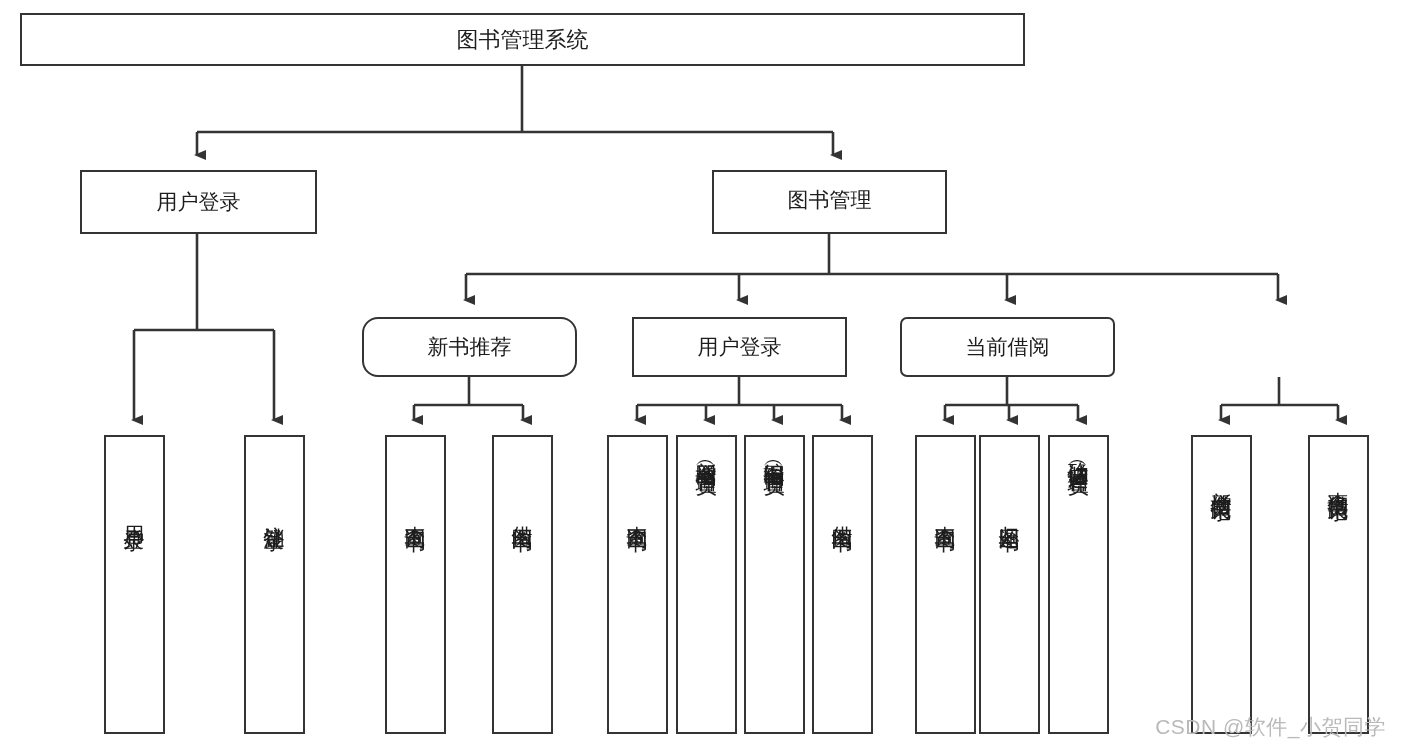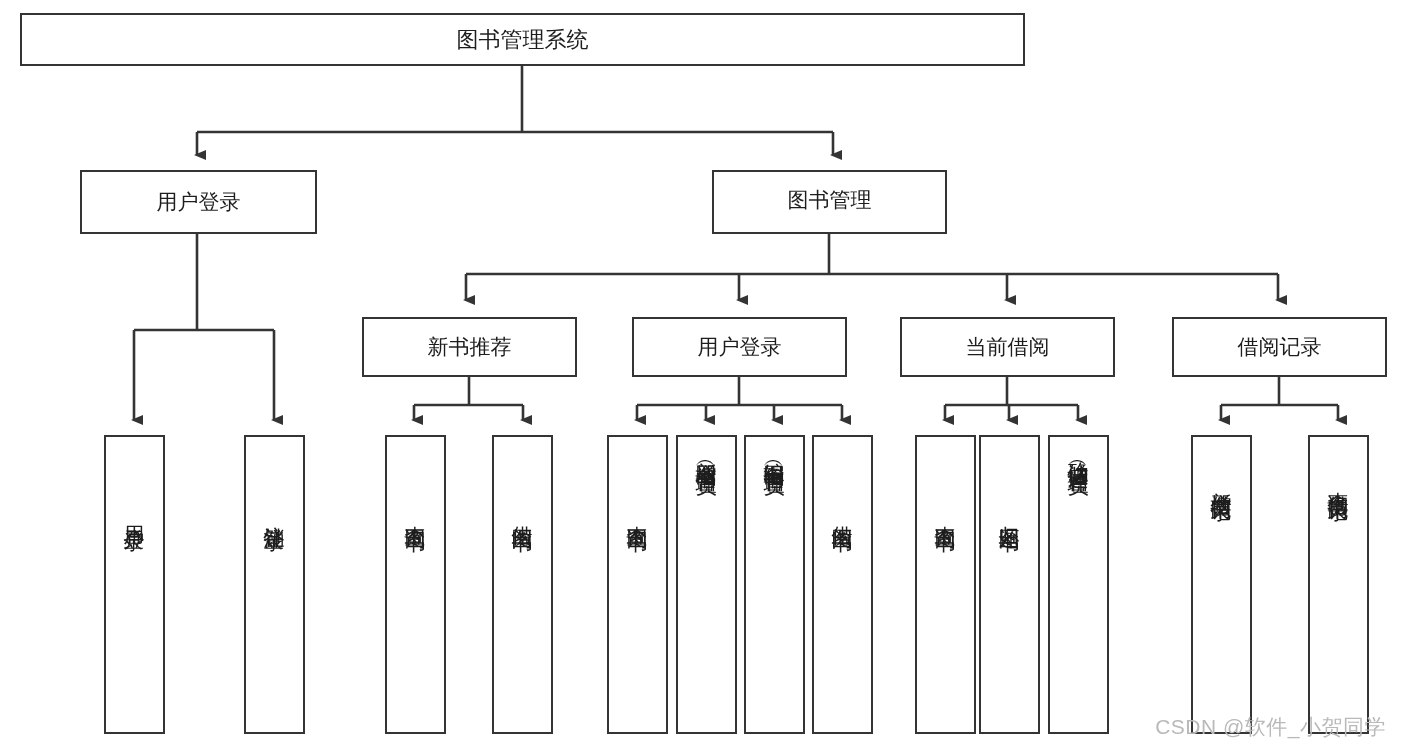--- a/index.html
+++ b/index.html
@@ -127,31 +127,28 @@
     <span class="label">图书管理系统</span>
   </div>
 
   <div class="node horiz" style="left:80px; top:170px; width:237px; height:64px;">
     <span class="label">用户登录</span>
   </div>
   <div class="node horiz" style="left:712px; top:170px; width:235px; height:64px;font-family:Liberation Mono, monospace;">
     <span class="label">图书管理</span>
   </div>
 
-  <div class="node horiz" style="left:362px; top:317px; width:215px; height:60px;">
+  <div class="node horiz" style="left:362px; top:317px; width:215px; height:60px;border-radius:16px;">
     <span class="label">新书推荐</span>
   </div>
   <div class="node horiz" style="left:632px; top:317px; width:215px; height:60px;">
     <span class="label">用户登录</span>
   </div>
-  <div class="node horiz" style="left:900px; top:317px; width:215px; height:60px;">
+  <div class="node horiz" style="left:900px; top:317px; width:215px; height:60px;border-radius:7px;">
     <span class="label">当前借阅</span>
-  </div>
-  <div class="node horiz" style="left:1172px; top:317px; width:215px; height:60px;">
-    <span class="label">借阅记录</span>
   </div>
 
   <div class="node vert" style="left:104px; top:435px; width:61px; height:299px; padding-top:72px;">
     <span class="label">用户登录</span>
   </div>
   <div class="node vert" style="left:244px; top:435px; width:61px; height:299px; padding-top:72px;">
     <span class="label">注销登录</span>
   </div>
 
   <div class="node vert" style="left:385px; top:435px; width:61px; height:299px; padding-top:72px;">

